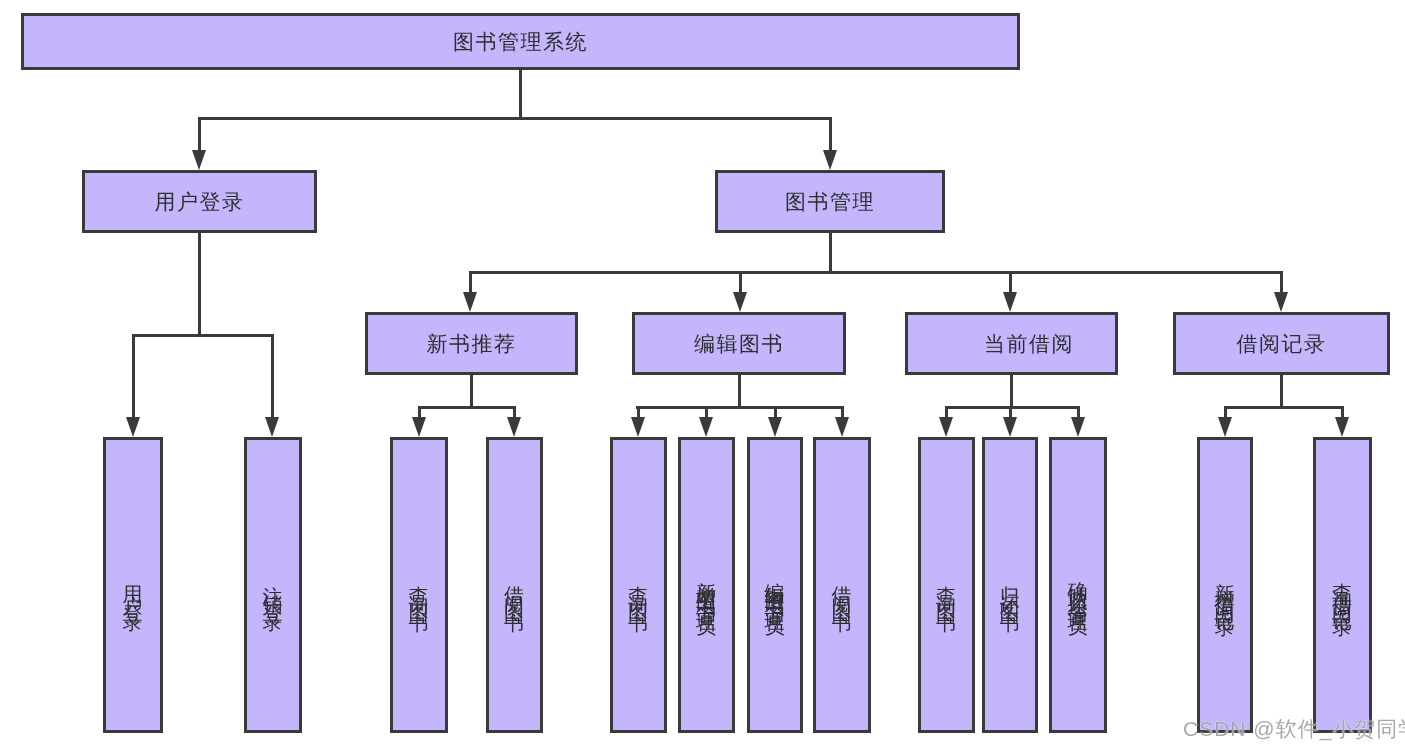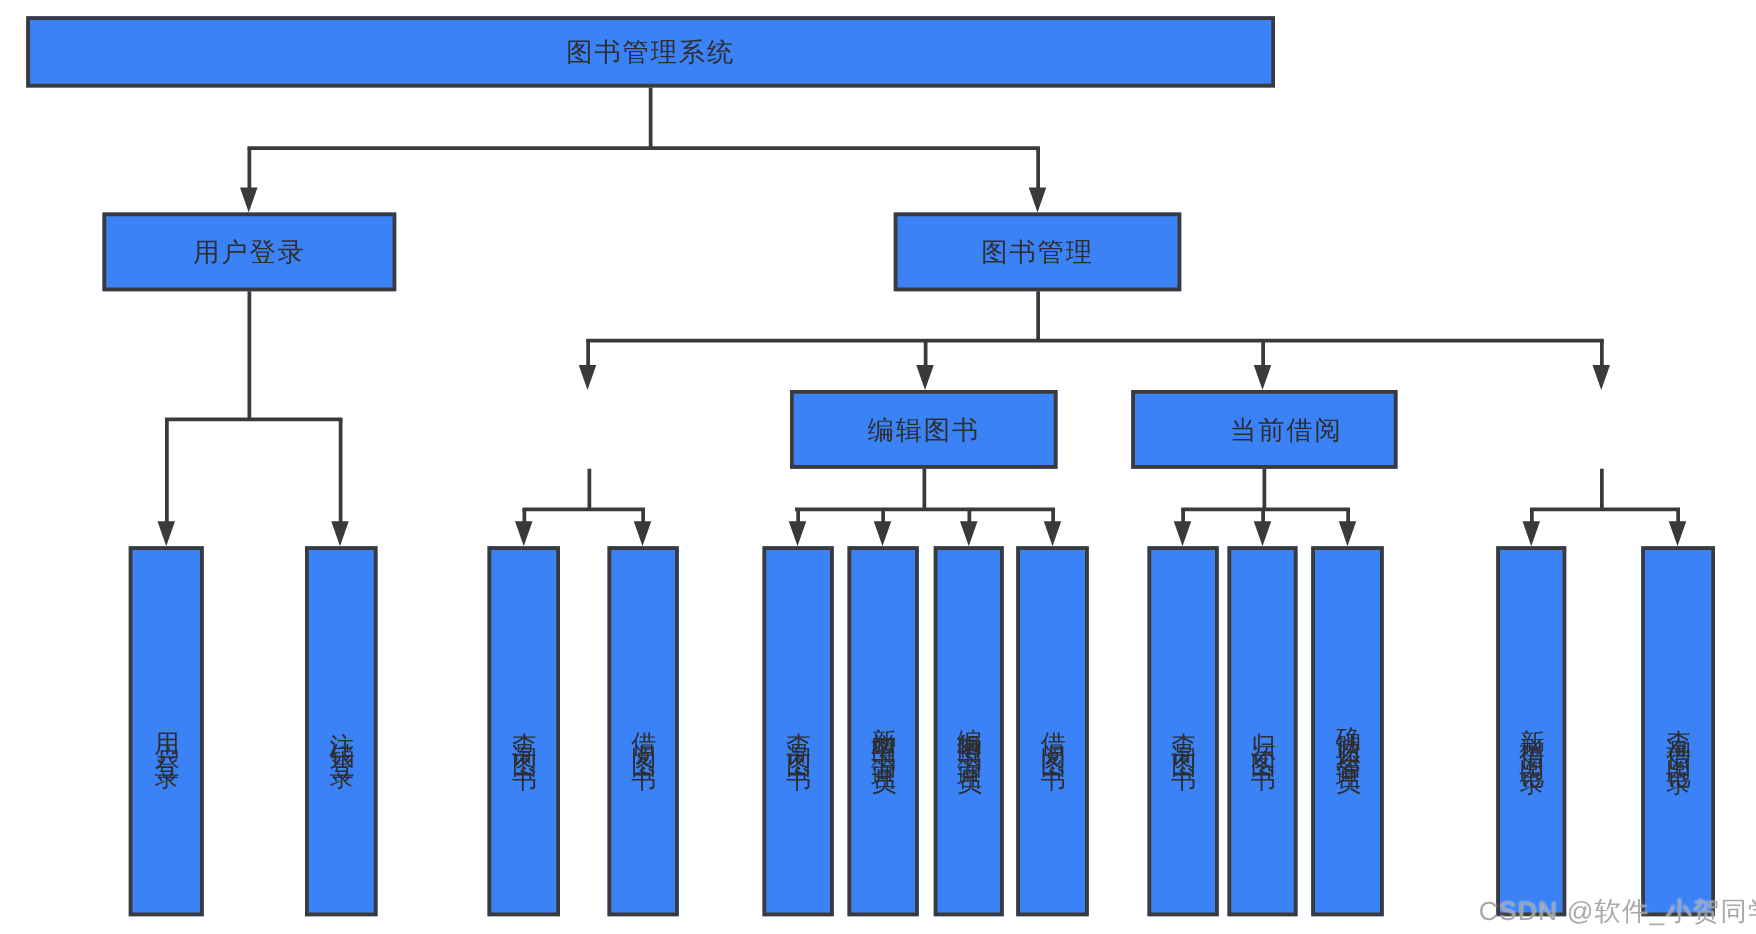--- a/index.html
+++ b/index.html
@@ -9,21 +9,21 @@
     height: 747px;
     background: #ffffff;
     font-family: "Liberation Sans", "DejaVu Sans", sans-serif;
     color: #2e2e2e;
     overflow: hidden;
   }
   .box {
     position: absolute;
     box-sizing: border-box;
     border: 3px solid #3a3a3a;
-    background: #3b82f6;
+    background: #c4b5fd;
     display: flex;
     align-items: center;
     justify-content: center;
   }
   .hbox {
     font-size: 21px;
     letter-spacing: 1.5px;
     color: #2e2e2e;
   }
   .vbox {
@@ -84,22 +84,24 @@
   <div class="hl" style="left:468.5px; top:270.5px; width:814px;"></div>
   <div class="vl" style="left:468.5px; top:272px; height:22px;"></div>
   <div class="tri" style="left:463px; top:292px;"></div>
   <div class="vl" style="left:738.5px; top:272px; height:22px;"></div>
   <div class="tri" style="left:733px; top:292px;"></div>
   <div class="vl" style="left:1008.5px; top:272px; height:22px;"></div>
   <div class="tri" style="left:1003px; top:292px;"></div>
   <div class="vl" style="left:1279.5px; top:272px; height:22px;"></div>
   <div class="tri" style="left:1274px; top:292px;"></div>
 
+  <div class="box hbox" style="left:365px; top:312px; width:213px; height:63px;">新书推荐</div>
   <div class="box hbox" style="left:632px; top:312px; width:214px; height:63px;">编辑图书</div>
   <div class="box hbox" style="left:905px; top:312px; width:213px; height:63px;padding-left:35px;">当前借阅</div>
+  <div class="box hbox" style="left:1173px; top:312px; width:217px; height:63px;">借阅记录</div>
 
   <div class="vl" style="left:469.5px; top:375px; height:32px;"></div>
   <div class="hl" style="left:417.5px; top:405.5px; width:98px;"></div>
   <div class="vl" style="left:417.5px; top:407px; height:12px;"></div>
   <div class="tri" style="left:412px; top:417px;"></div>
   <div class="vl" style="left:512.5px; top:407px; height:12px;"></div>
   <div class="tri" style="left:507px; top:417px;"></div>
 
   <div class="vl" style="left:737.5px; top:375px; height:32px;"></div>
   <div class="hl" style="left:635.5px; top:405.5px; width:208px;"></div>

